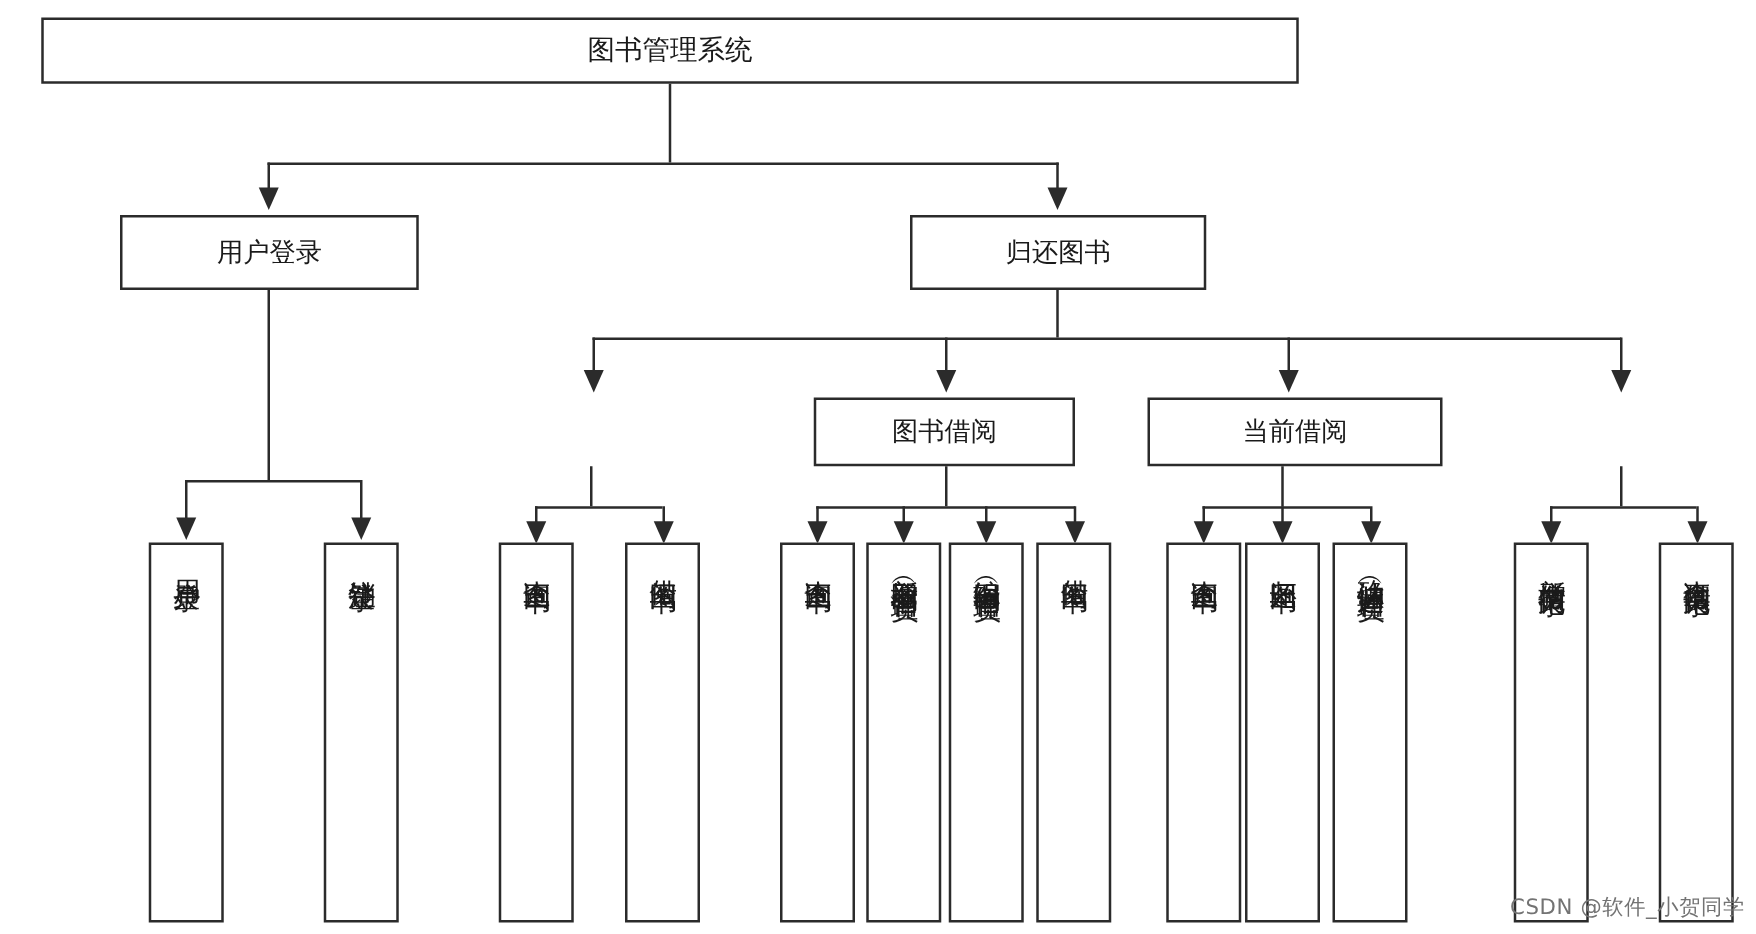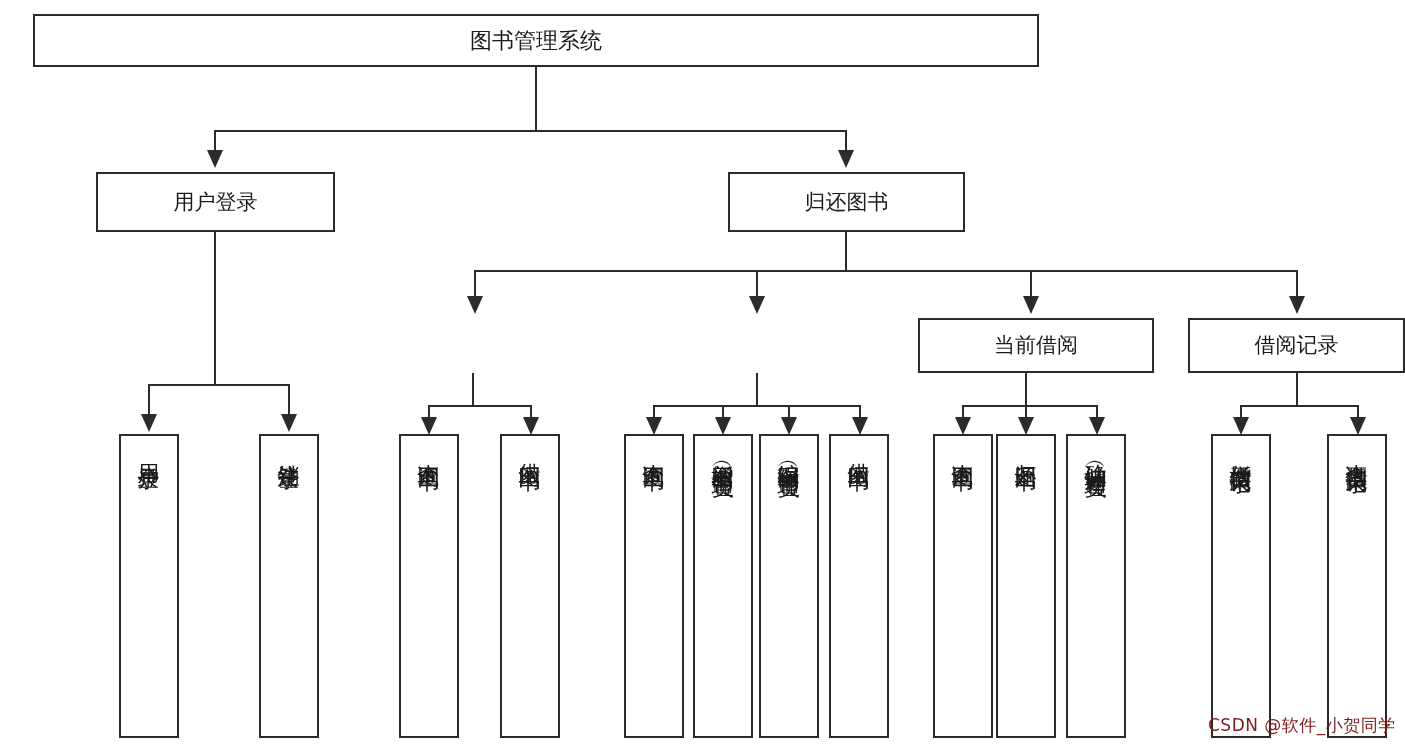--- a/index.html
+++ b/index.html
@@ -53,21 +53,21 @@
   .vline{width:2px;}
   .arrow{
     position:absolute;
     width:0;height:0;
     border-left:8px solid transparent;
     border-right:8px solid transparent;
     border-top:18px solid #2b2b2b;
   }
   #watermark{
     position:absolute;
-    color:#7f1d1d;
+    color:#737373;
     font-size:17px;
     letter-spacing:0.5px;
     white-space:nowrap;
     pointer-events:none;
   }
 </style>
 </head>
 <body>
 
 <div id="canvas">
@@ -102,25 +102,25 @@
   <div class="hline" style="left:458px;top:270px;width:823px;"></div>
   <div class="vline" style="left:458px;top:270px;height:28px;"></div>
   <div class="arrow" style="left:451px;top:296px;"></div>
   <div class="vline" style="left:740px;top:270px;height:28px;"></div>
   <div class="arrow" style="left:733px;top:296px;"></div>
   <div class="vline" style="left:1014px;top:270px;height:28px;"></div>
   <div class="arrow" style="left:1007px;top:296px;"></div>
   <div class="vline" style="left:1280px;top:270px;height:28px;"></div>
   <div class="arrow" style="left:1273px;top:296px;"></div>
 
+  <div class="node h-node" style="left:635px;top:318px;width:209px;height:55px;">
+    <span class="lbl">图书借阅</span>
+  </div>
   <div class="node h-node" style="left:902px;top:318px;width:236px;height:55px;">
     <span class="lbl">当前借阅</span>
-  </div>
-  <div class="node h-node" style="left:1172px;top:318px;width:217px;height:55px;">
-    <span class="lbl">借阅记录</span>
   </div>
 
   <div class="vline" style="left:456px;top:373px;height:32px;"></div>
   <div class="hline" style="left:412px;top:405px;width:102px;"></div>
   <div class="vline" style="left:412px;top:405px;height:14px;"></div>
   <div class="arrow" style="left:405px;top:417px;"></div>
   <div class="vline" style="left:514px;top:405px;height:14px;"></div>
   <div class="arrow" style="left:507px;top:417px;"></div>
 
   <div class="vline" style="left:740px;top:373px;height:32px;"></div>

